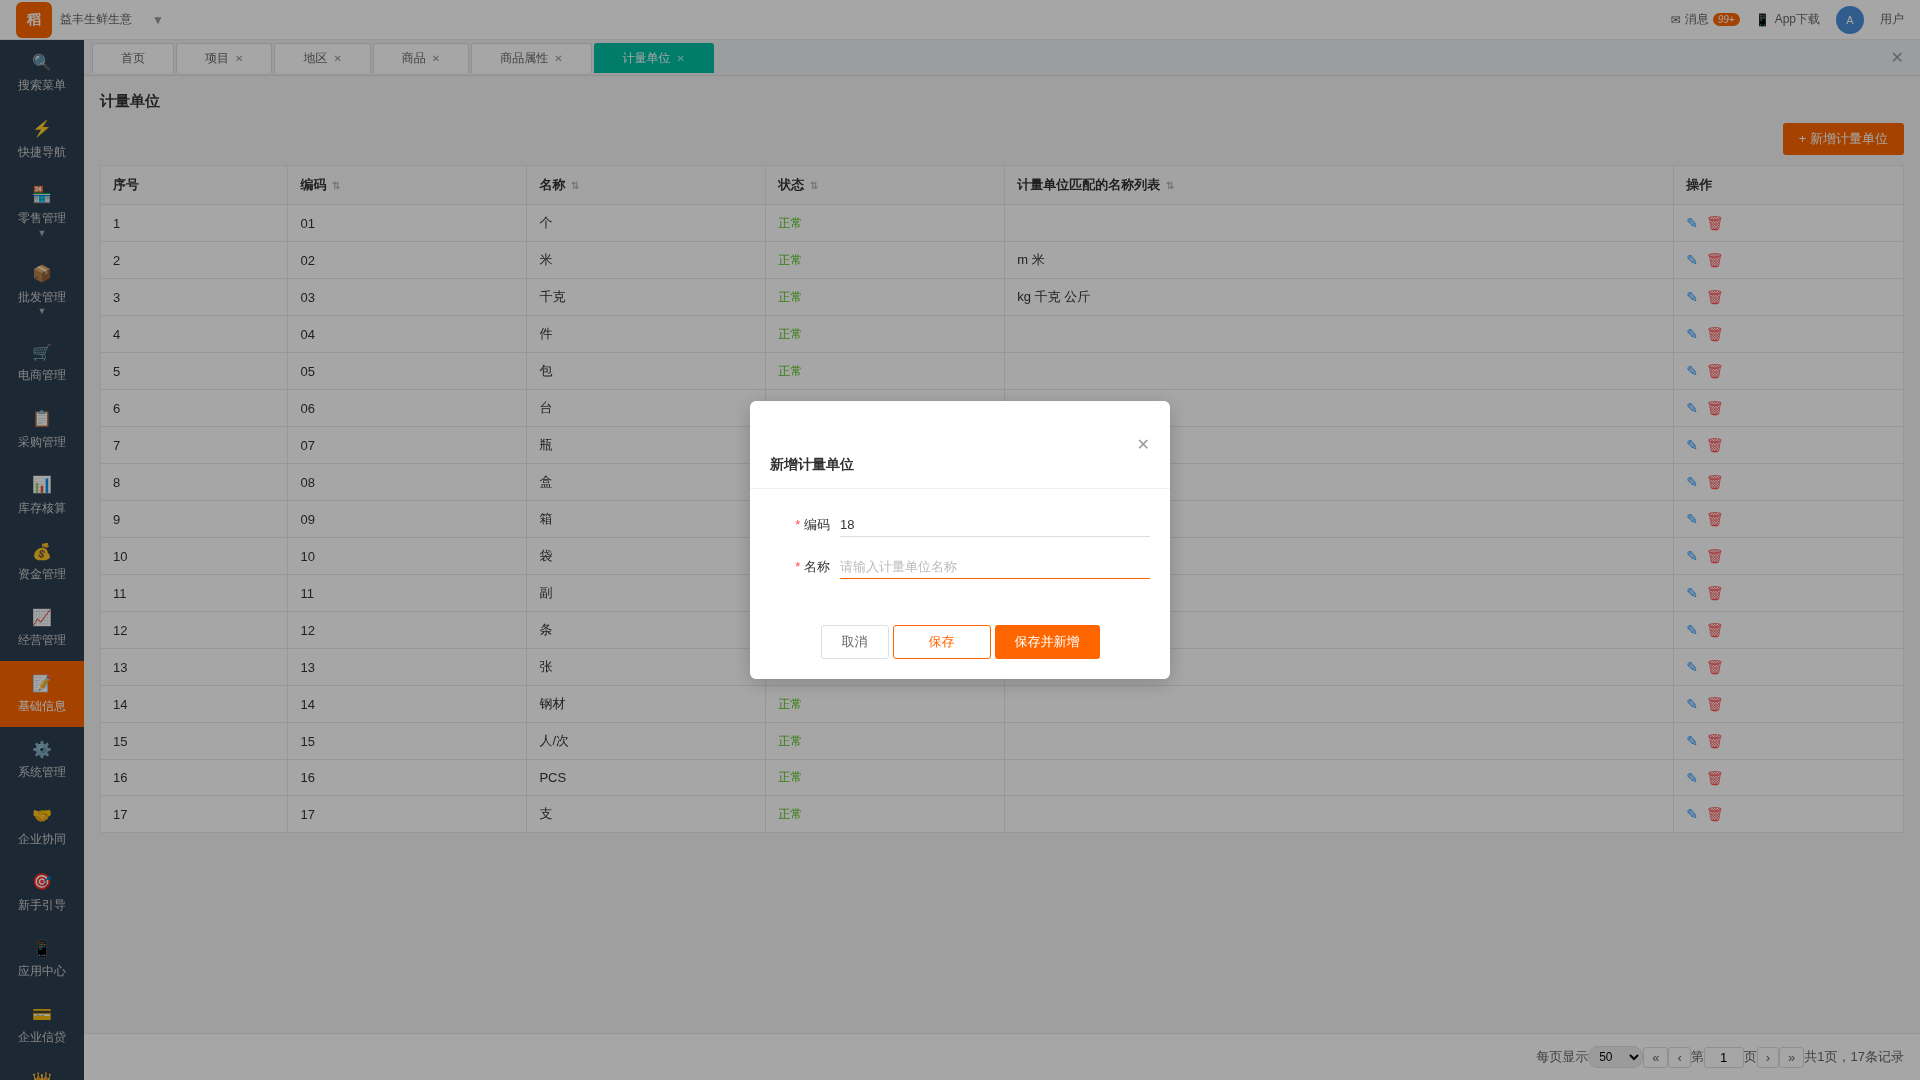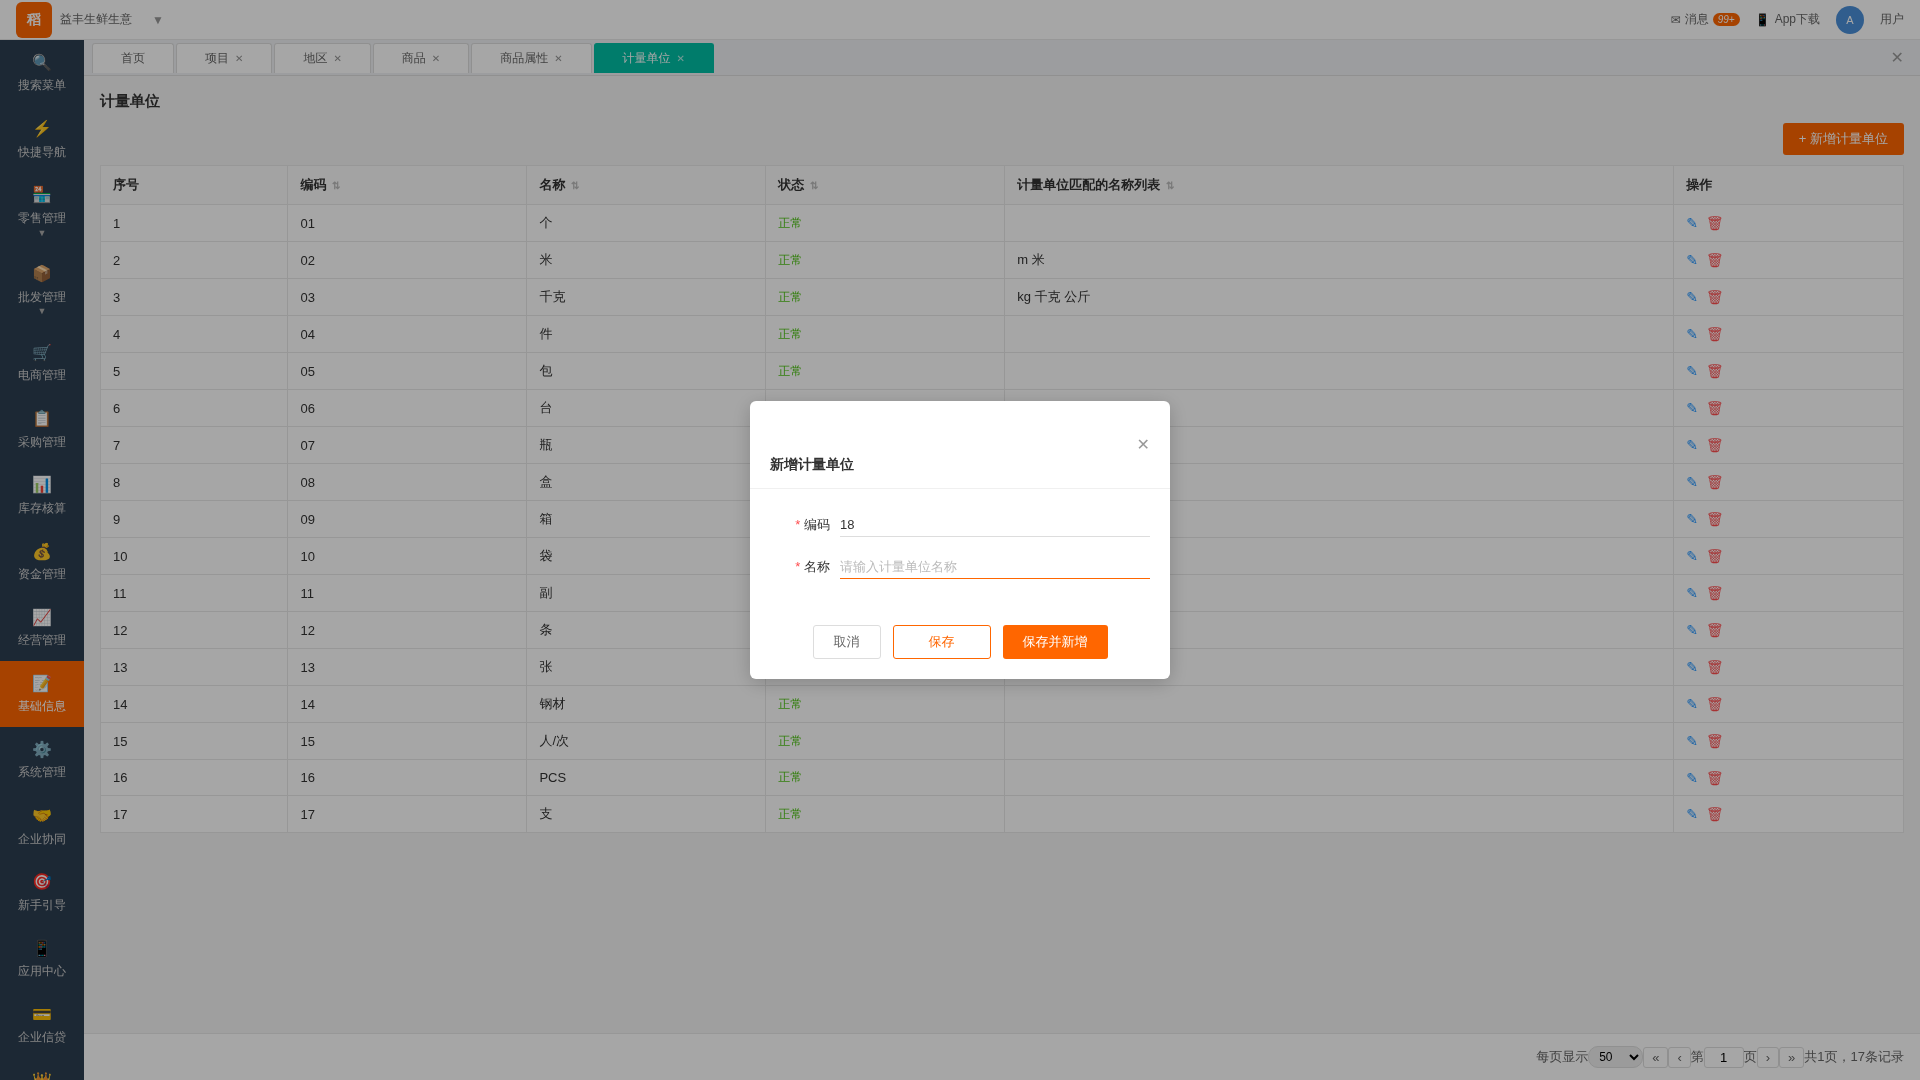--- a/index.html
+++ b/index.html
@@ -301,21 +301,21 @@
       padding: 4px 0;
       font-size: 13px;
       outline: none;
       color: #333;
     }
     .form-input.focused { border-bottom-color: #f60; }
     .form-input::placeholder { color: #bbb; }
     .modal-footer {
       display: flex;
       justify-content: center;
-      gap: 12px;
+      gap: 4px;
       padding: 12px 20px 20px;
     }
     .btn-cancel {
       border: 1px solid #ddd;
       background: #fff;
       padding: 7px 20px;
       border-radius: 3px;
       cursor: pointer;
       font-size: 13px;
       color: #666;

